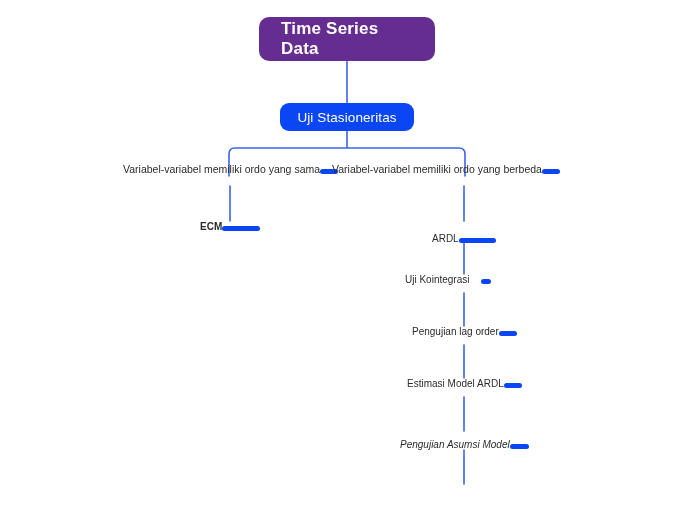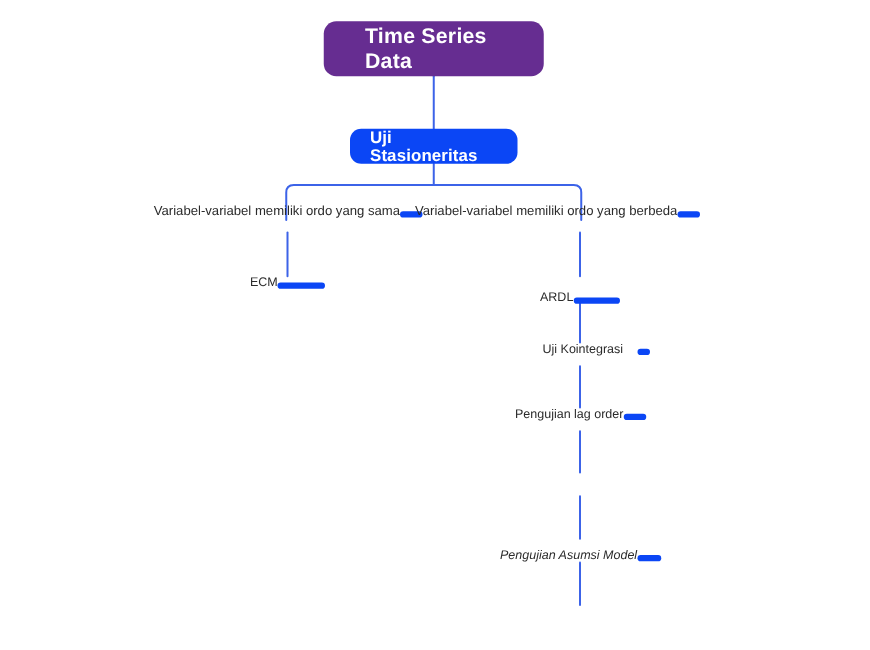--- a/index.html
+++ b/index.html
@@ -34,33 +34,33 @@
     display: flex;
     align-items: center;
     justify-content: center;
     background: #662d91;
     color: #ffffff;
     border-radius: 10px;
     font-size: 17px;
     font-weight: bold;
     letter-spacing: 0.2px;
     box-sizing: border-box;
-    padding: 0 33px;
+    padding: 0 22px;
   }
   
   .node-pill {
     position: absolute;
     display: flex;
     align-items: center;
     justify-content: center;
     background: #0b46f5;
     color: #ffffff;
     border-radius: 9px;
     font-size: 13.5px;
-    font-weight: bold;
+    font-weight: normal;
     letter-spacing: 0.1px;
     box-sizing: border-box;
     padding: 0 16px;
   }
   
   .node-underline {
     position: absolute;
     display: flex;
     flex-direction: row;
     align-items: center;
@@ -122,40 +122,44 @@
   <div class="node-underline" style="left:123px; top:163px; width:215px;">
     <span class="nu-label">Variabel-variabel memiliki ordo yang sama</span>
     <span class="nu-bar" style="width:215px;"></span>
   </div>
 
   <div class="node-underline" style="left:332px; top:163px; width:228px;">
     <span class="nu-label">Variabel-variabel memiliki ordo yang berbeda</span>
     <span class="nu-bar" style="width:228px;"></span>
   </div>
 
-  <div class="node-underline small" style="left:200px; top:220px; width:60px;">
+  <div class="node-underline small" style="left:200px; top:220px; width:60px;font-weight:bold;">
     <span class="nu-label">ECM</span>
     <span class="nu-bar" style="width:38px;"></span>
   </div>
 
   <div class="node-underline small" style="left:432px; top:220px; width:64px;margin-top:12px;">
     <span class="nu-label">ARDL</span>
     <span class="nu-bar" style="width:44px;"></span>
   </div>
 
-  <div class="node-underline small" style="left:434px; top:273px; width:86px;gap:12px;">
+  <div class="node-underline small" style="left:405px; top:273px; width:86px;gap:12px;">
     <span class="nu-label">Uji Kointegrasi</span>
     <span class="nu-bar" style="width:86px;"></span>
   </div>
 
   <div class="node-underline small" style="left:412px; top:325px; width:105px;">
     <span class="nu-label">Pengujian lag order</span>
     <span class="nu-bar" style="width:105px;"></span>
   </div>
 
+  <div class="node-underline small" style="left:407px; top:377px; width:115px;">
+    <span class="nu-label">Estimasi Model ARDL</span>
+    <span class="nu-bar" style="width:115px;"></span>
+  </div>
 
   <div class="node-underline small" style="left:400px; top:438px; width:129px;font-style:italic;">
     <span class="nu-label">Pengujian Asumsi Model</span>
     <span class="nu-bar" style="width:129px;"></span>
   </div>
 
 
 </div>
 
 </body></html>

